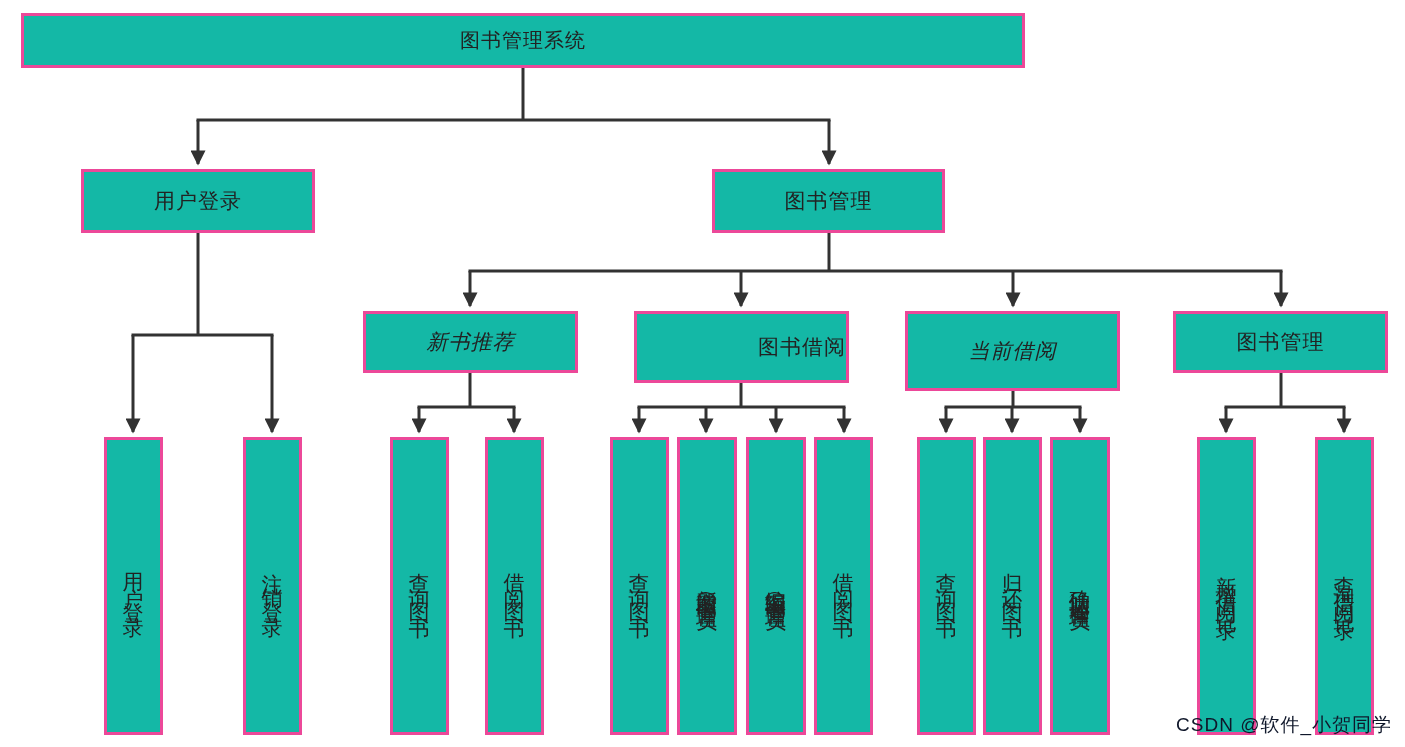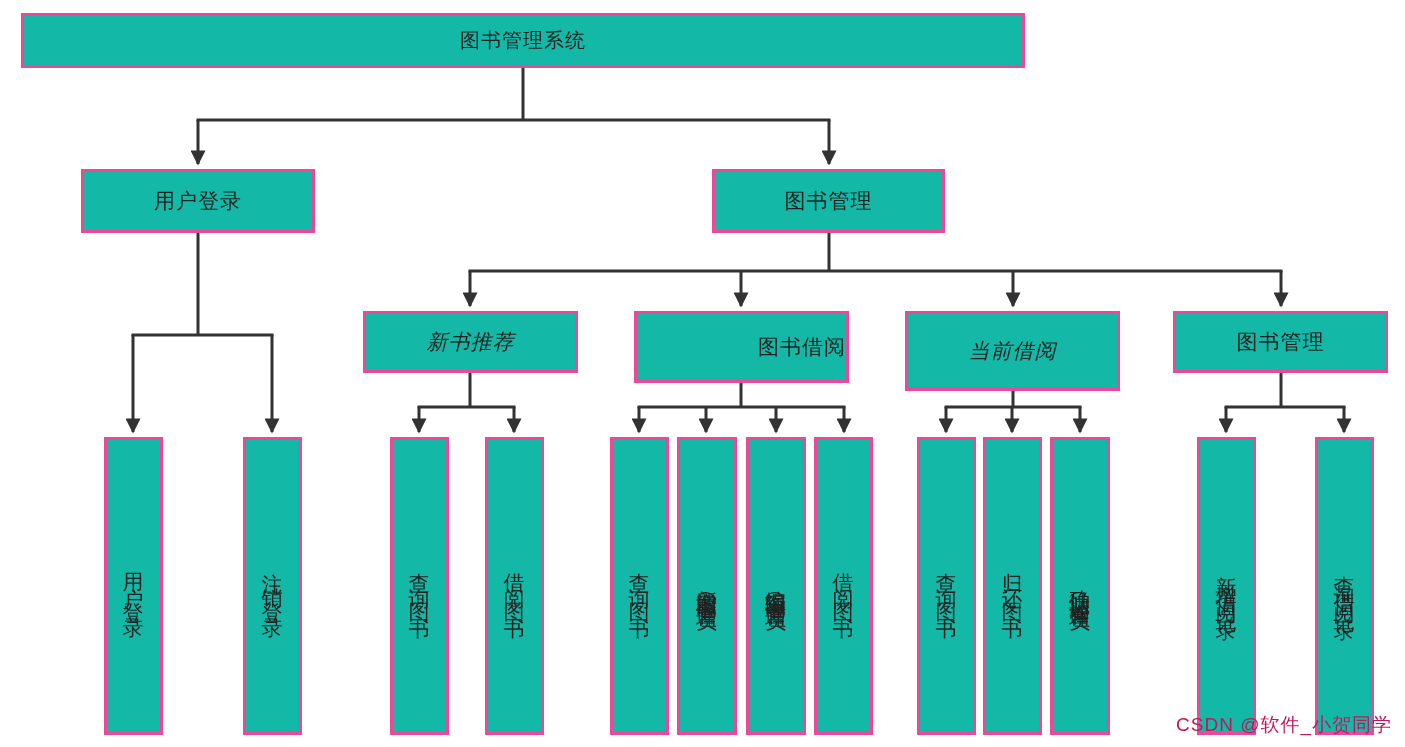--- a/index.html
+++ b/index.html
@@ -168,15 +168,15 @@
     <span class="vlabel" style="letter-spacing: 3px;">确认归还（管理员）</span>
   </div>
 
   <div class="box vbox" style="left:1197px; top:437px; width:59px; height:298px;">
     <span class="vlabel" style="letter-spacing: 9px;">新增借阅记录</span>
   </div>
   <div class="box vbox" style="left:1315px; top:437px; width:59px; height:298px;">
     <span class="vlabel" style="letter-spacing: 9px;">查询借阅记录</span>
   </div>
 
-  <div id="watermark" style="color: #be185d;">CSDN @软件_小贺同学</div>
+  <div id="watermark" style="color: #0f172a;">CSDN @软件_小贺同学</div>
 
 </div>
 
 </body></html>

